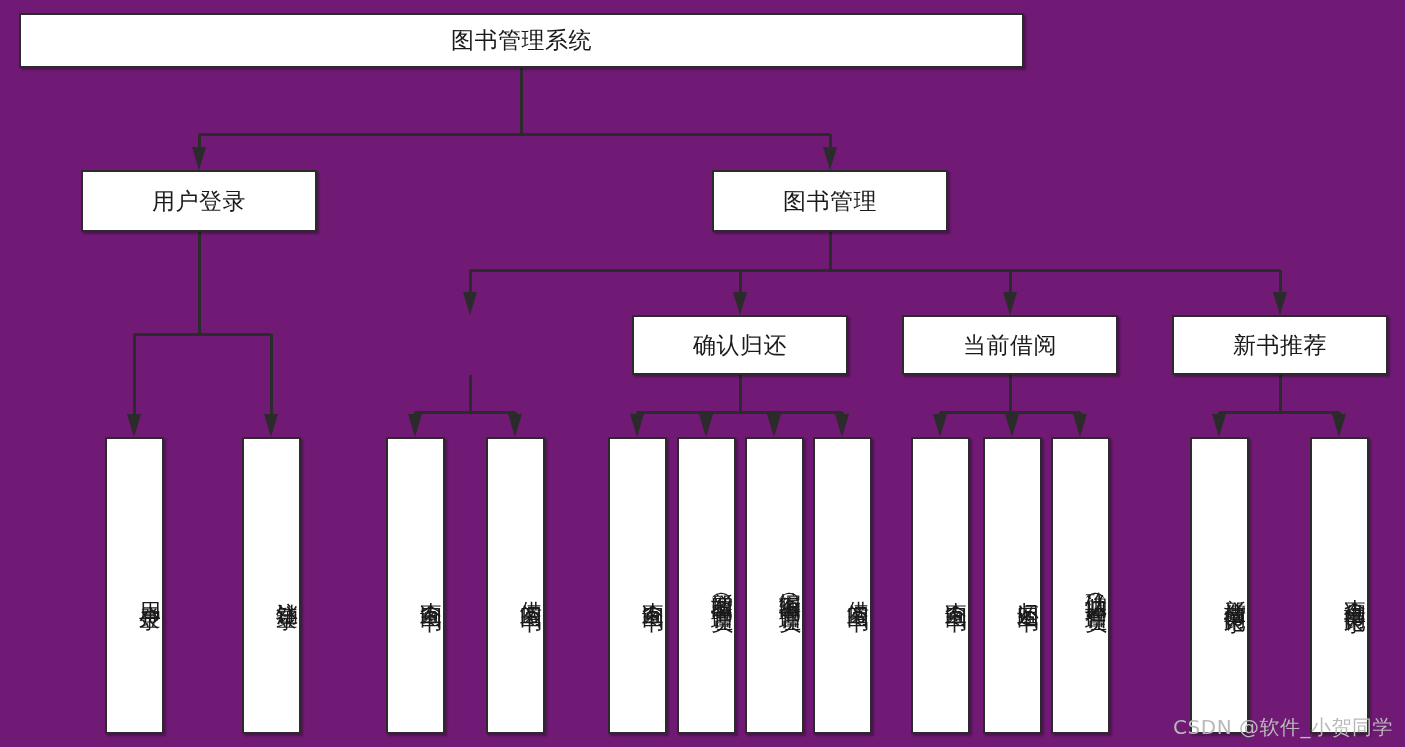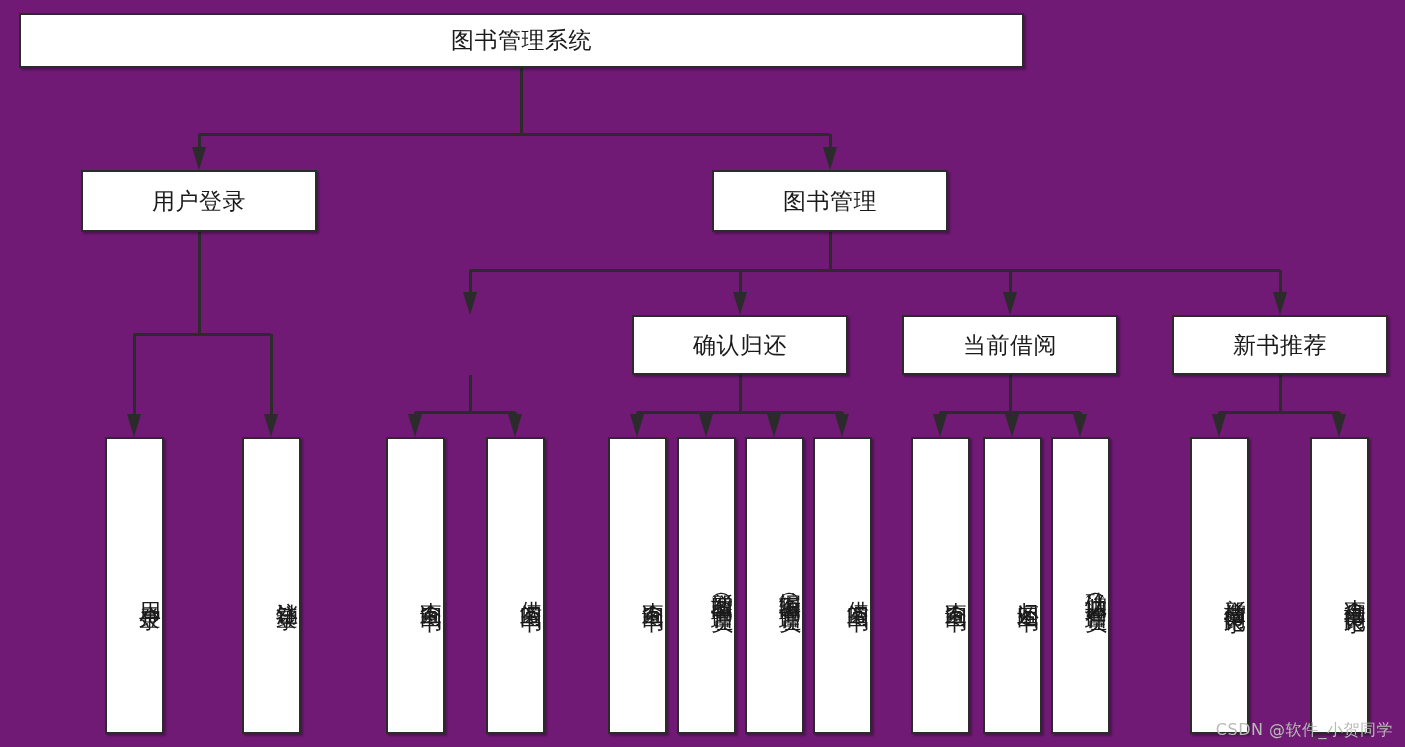--- a/index.html
+++ b/index.html
@@ -60,21 +60,21 @@
     display: block;
     white-space: pre-line;
   }
   .node.vert .node-label {
     white-space: nowrap;
   }
   #watermark {
     position: absolute;
     right: 12px;
     bottom: 6px;
-    font-size: 16px;
+    font-size: 20px;
     color: #b9b9b9;
     letter-spacing: 0.5px;
     user-select: none;
     white-space: nowrap;
   }
 </style>
 </head>
 <body>
 
 <div id="canvas">

